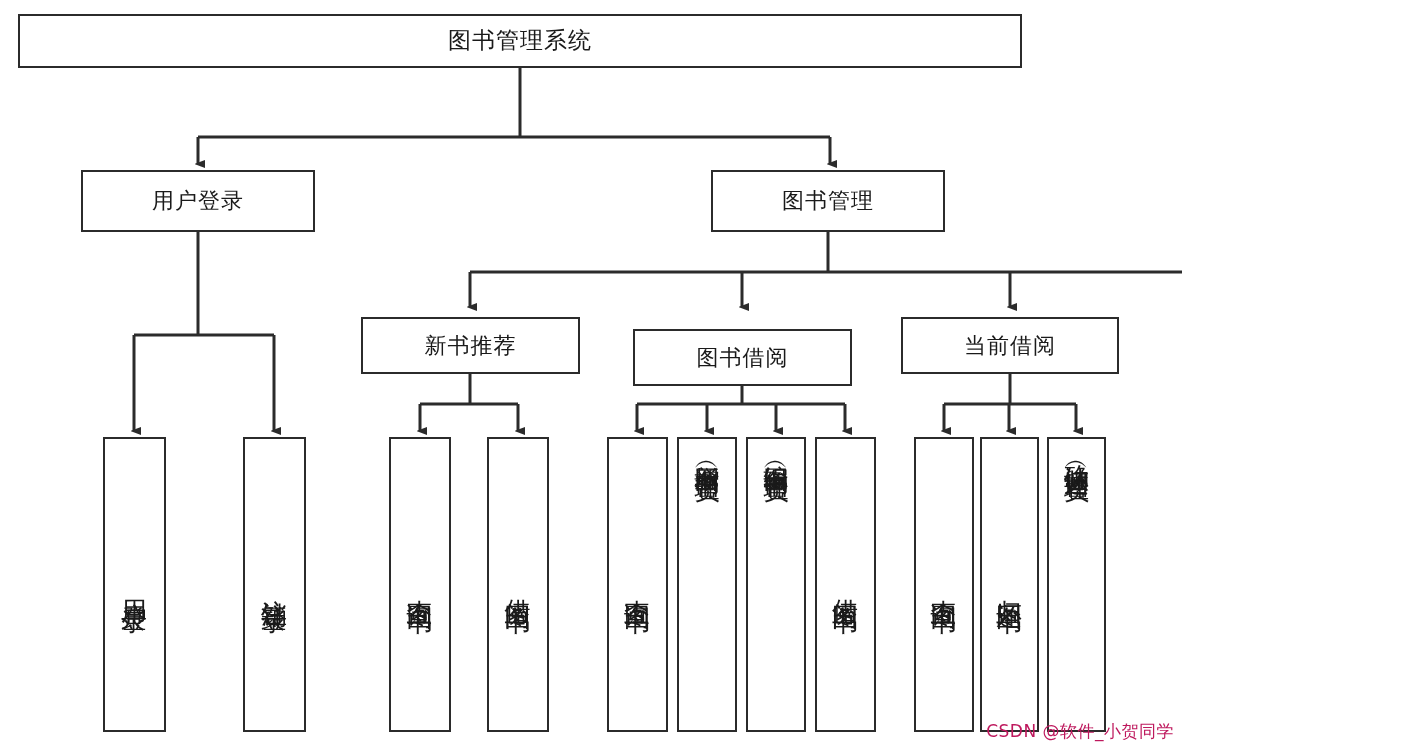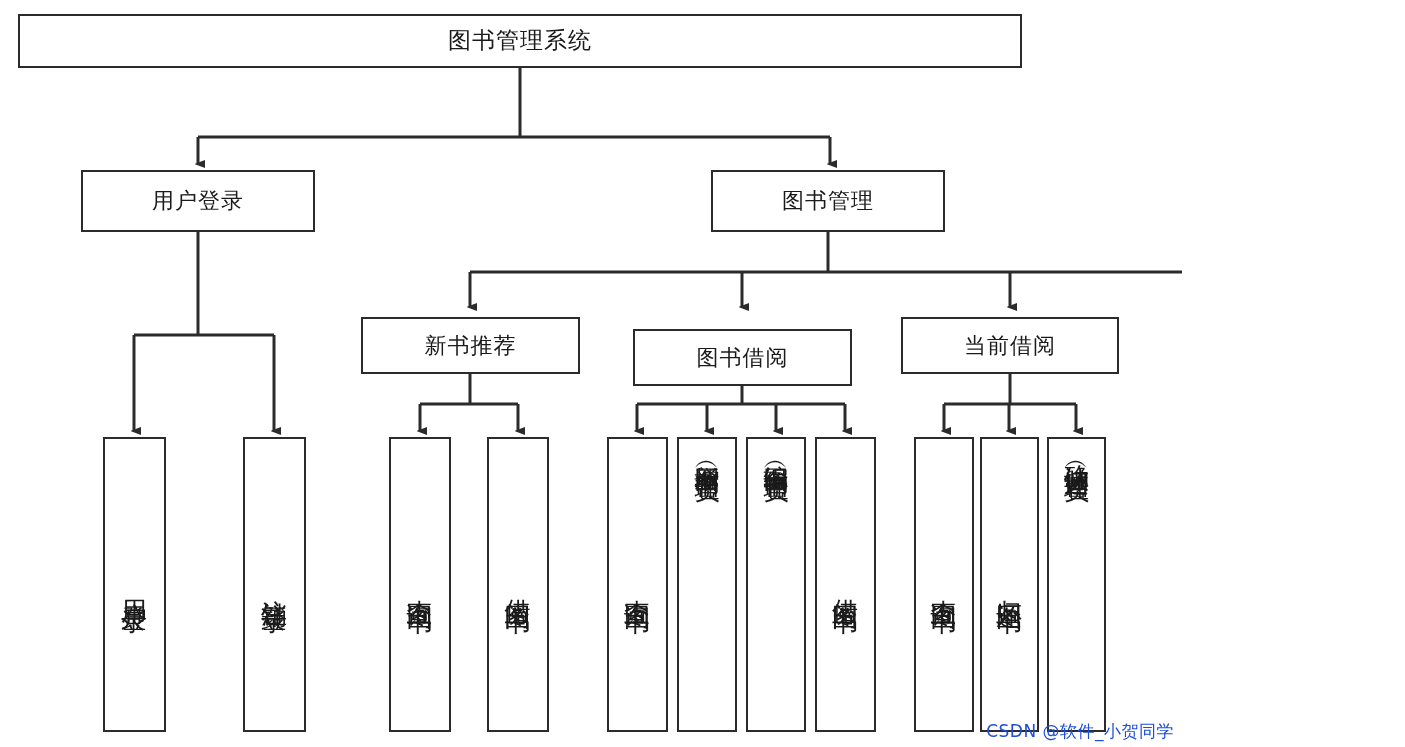--- a/index.html
+++ b/index.html
@@ -68,21 +68,21 @@
   
   .node.v.topalign {
     align-items: flex-start;
     padding-top: 6px;
   }
   .watermark {
     position: absolute;
     right: 8px;
     bottom: 4px;
     font-size: 17px;
-    color: #1d4ed8;
+    color: #be185d;
     letter-spacing: 0.5px;
     white-space: nowrap;
     pointer-events: none;
   }
 </style>
 </head>
 <body>
 
 <div id="canvas">
 

